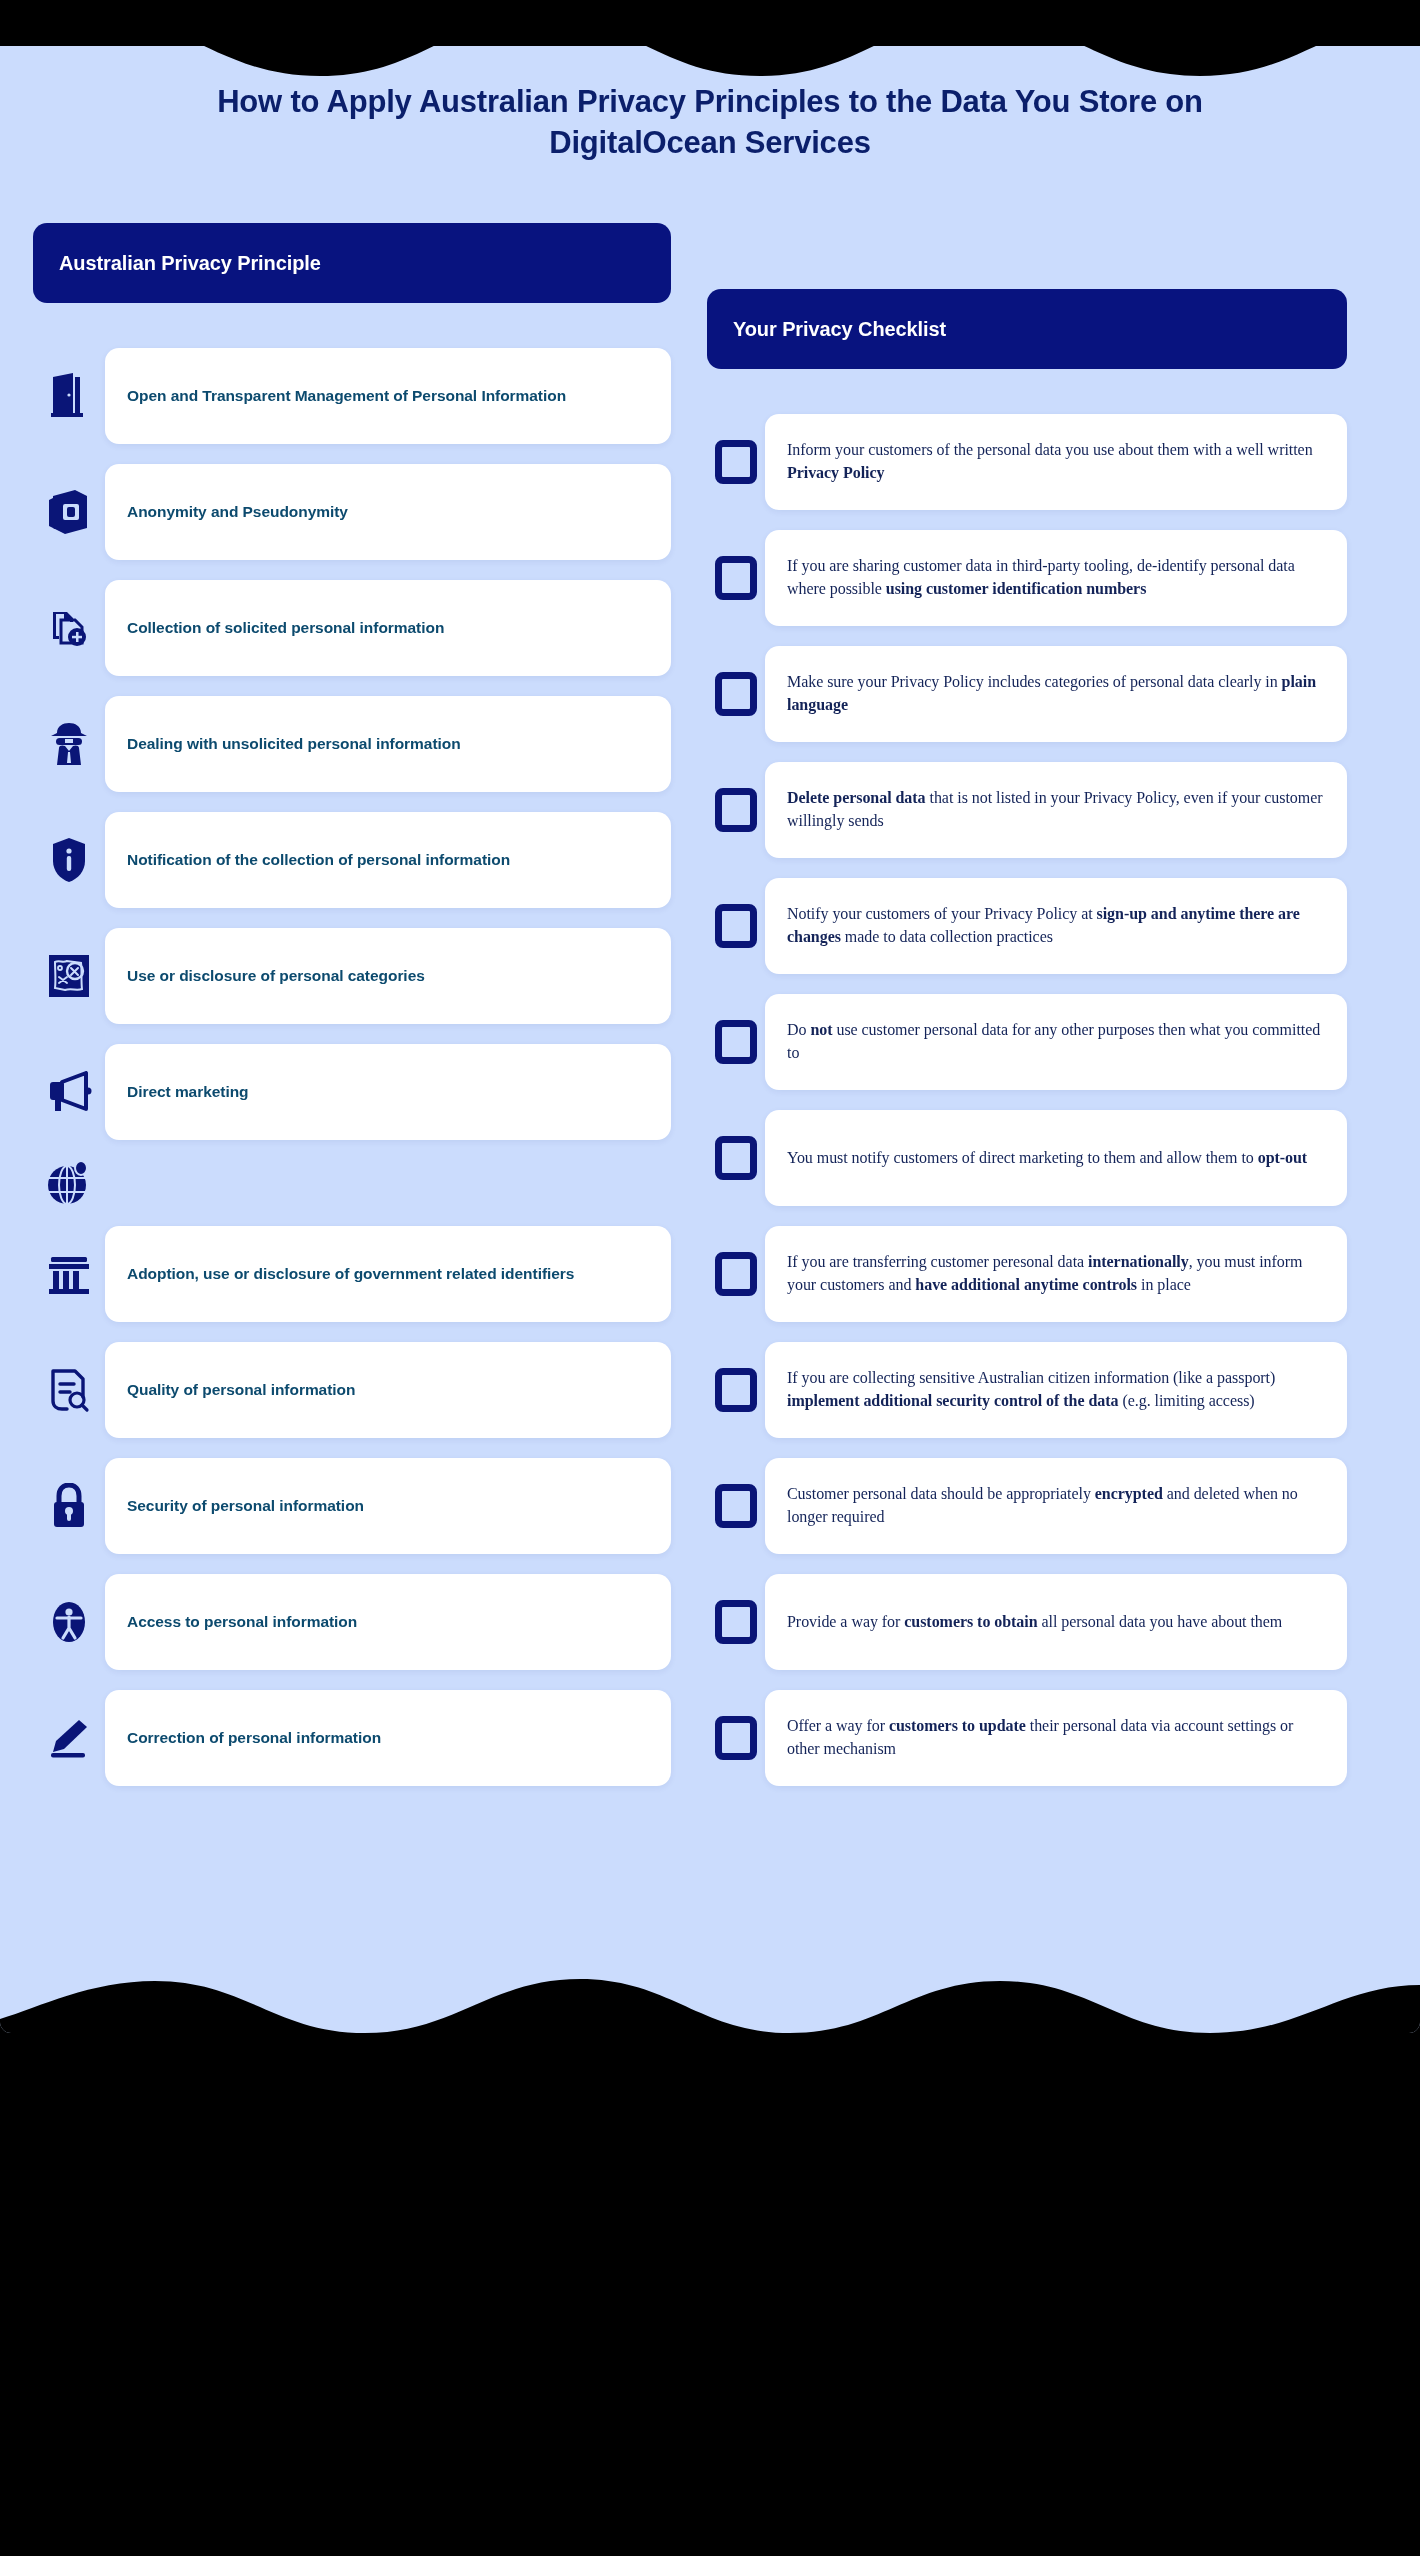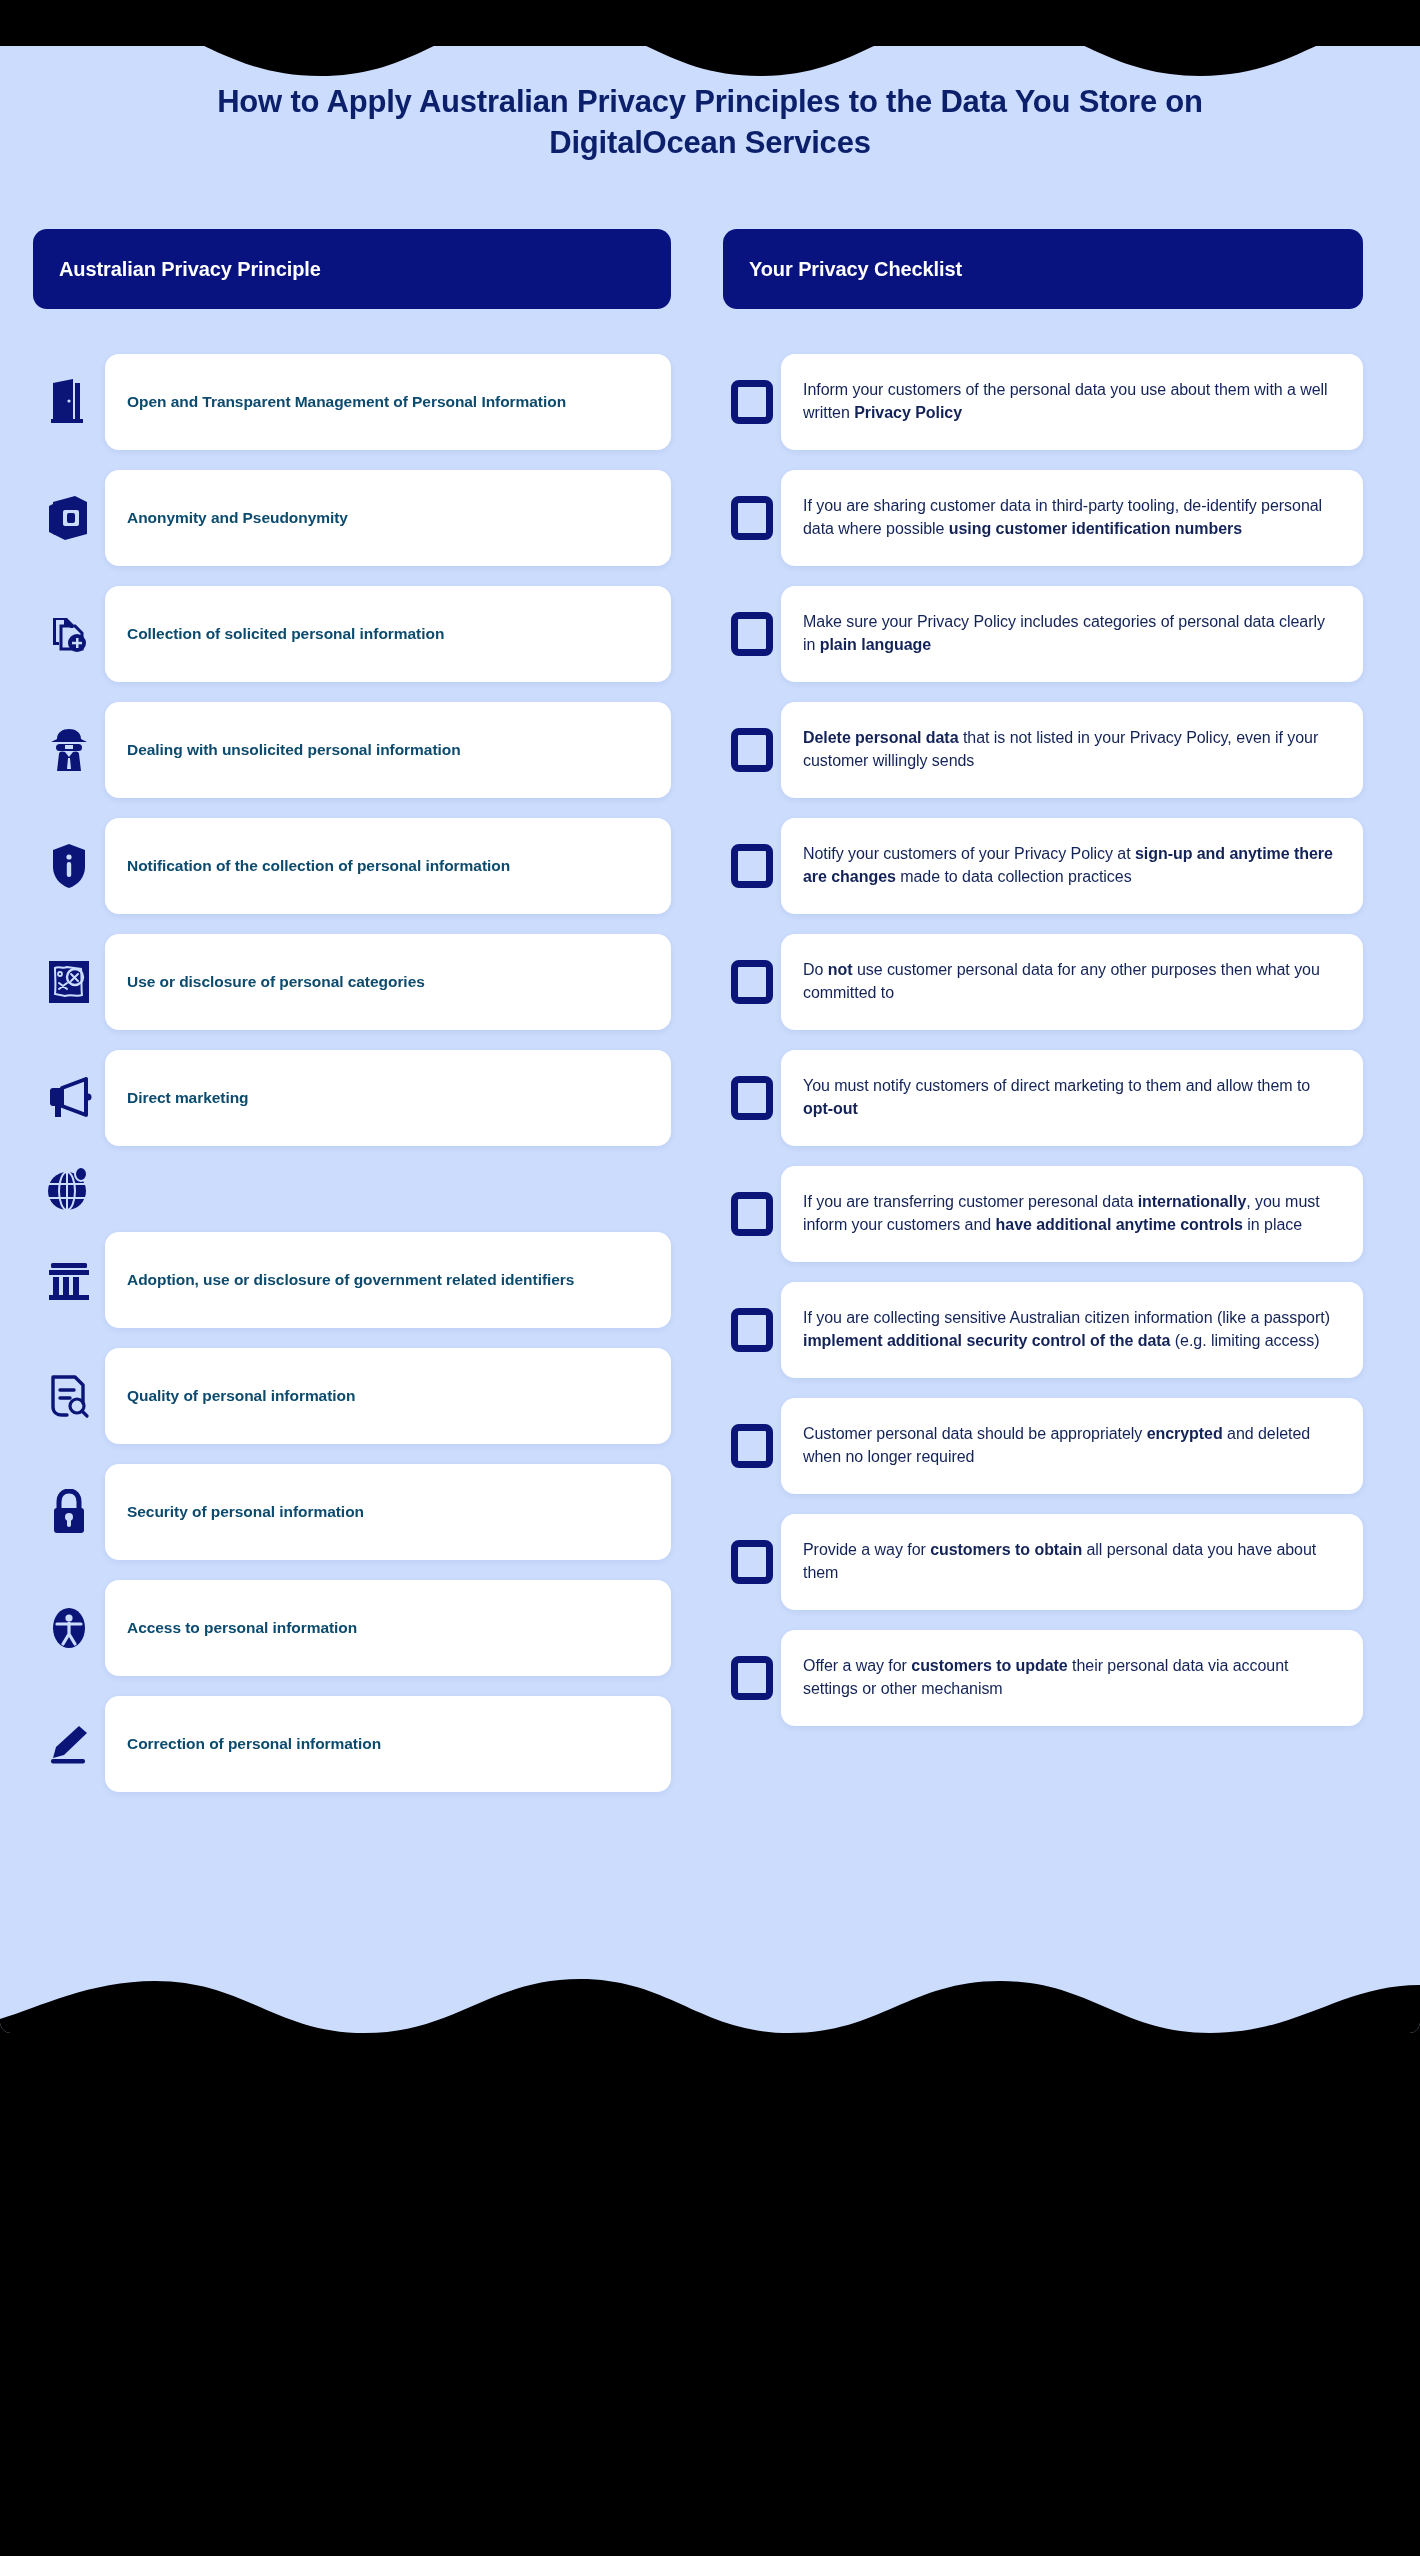--- a/index.html
+++ b/index.html
@@ -50,25 +50,26 @@
     font-size: 31px;
     font-weight: bold;
     line-height: 1.32;
     letter-spacing: -0.2px;
     padding: 0 150px;
   }
 
   
   .cols {
     position: absolute;
-    left: 0; top: 229px;
+    left: 0; top: 223px;
     width: 1420px;
     display: flex;
     padding: 0 33px 0 33px;
-    gap: 52px;
+    gap: 36px;
+    align-items: flex-end;
   }
   .col { flex: 1 1 0; min-width: 0; }
   .col-left  { max-width: 638px; }
   .col-right { max-width: 640px; }
 
   .col-header {
     background: #08137F;
     border-radius: 14px;
     height: 80px;
     display: flex;
@@ -111,21 +112,21 @@
     flex: 1 1 auto;
     background: #FFFFFF;
     border-radius: 14px;
     box-shadow: 0 2px 6px rgba(20, 40, 110, 0.07);
     display: flex;
     align-items: center;
     min-height: 96px;
     padding: 16px 22px;
   }
   .card-left  { min-height: 96px; }
-  .card-right { min-height: 96px; }
+  .card-right { min-height: 96px; font-family: Liberation Serif, serif; }
 
   .principle-text {
     color: #0c4a6e;
     font-size: 15.5px;
     font-weight: bold;
     line-height: 1.45;
     letter-spacing: -0.05px;
   }
   .check-text {
     color: #132358;

